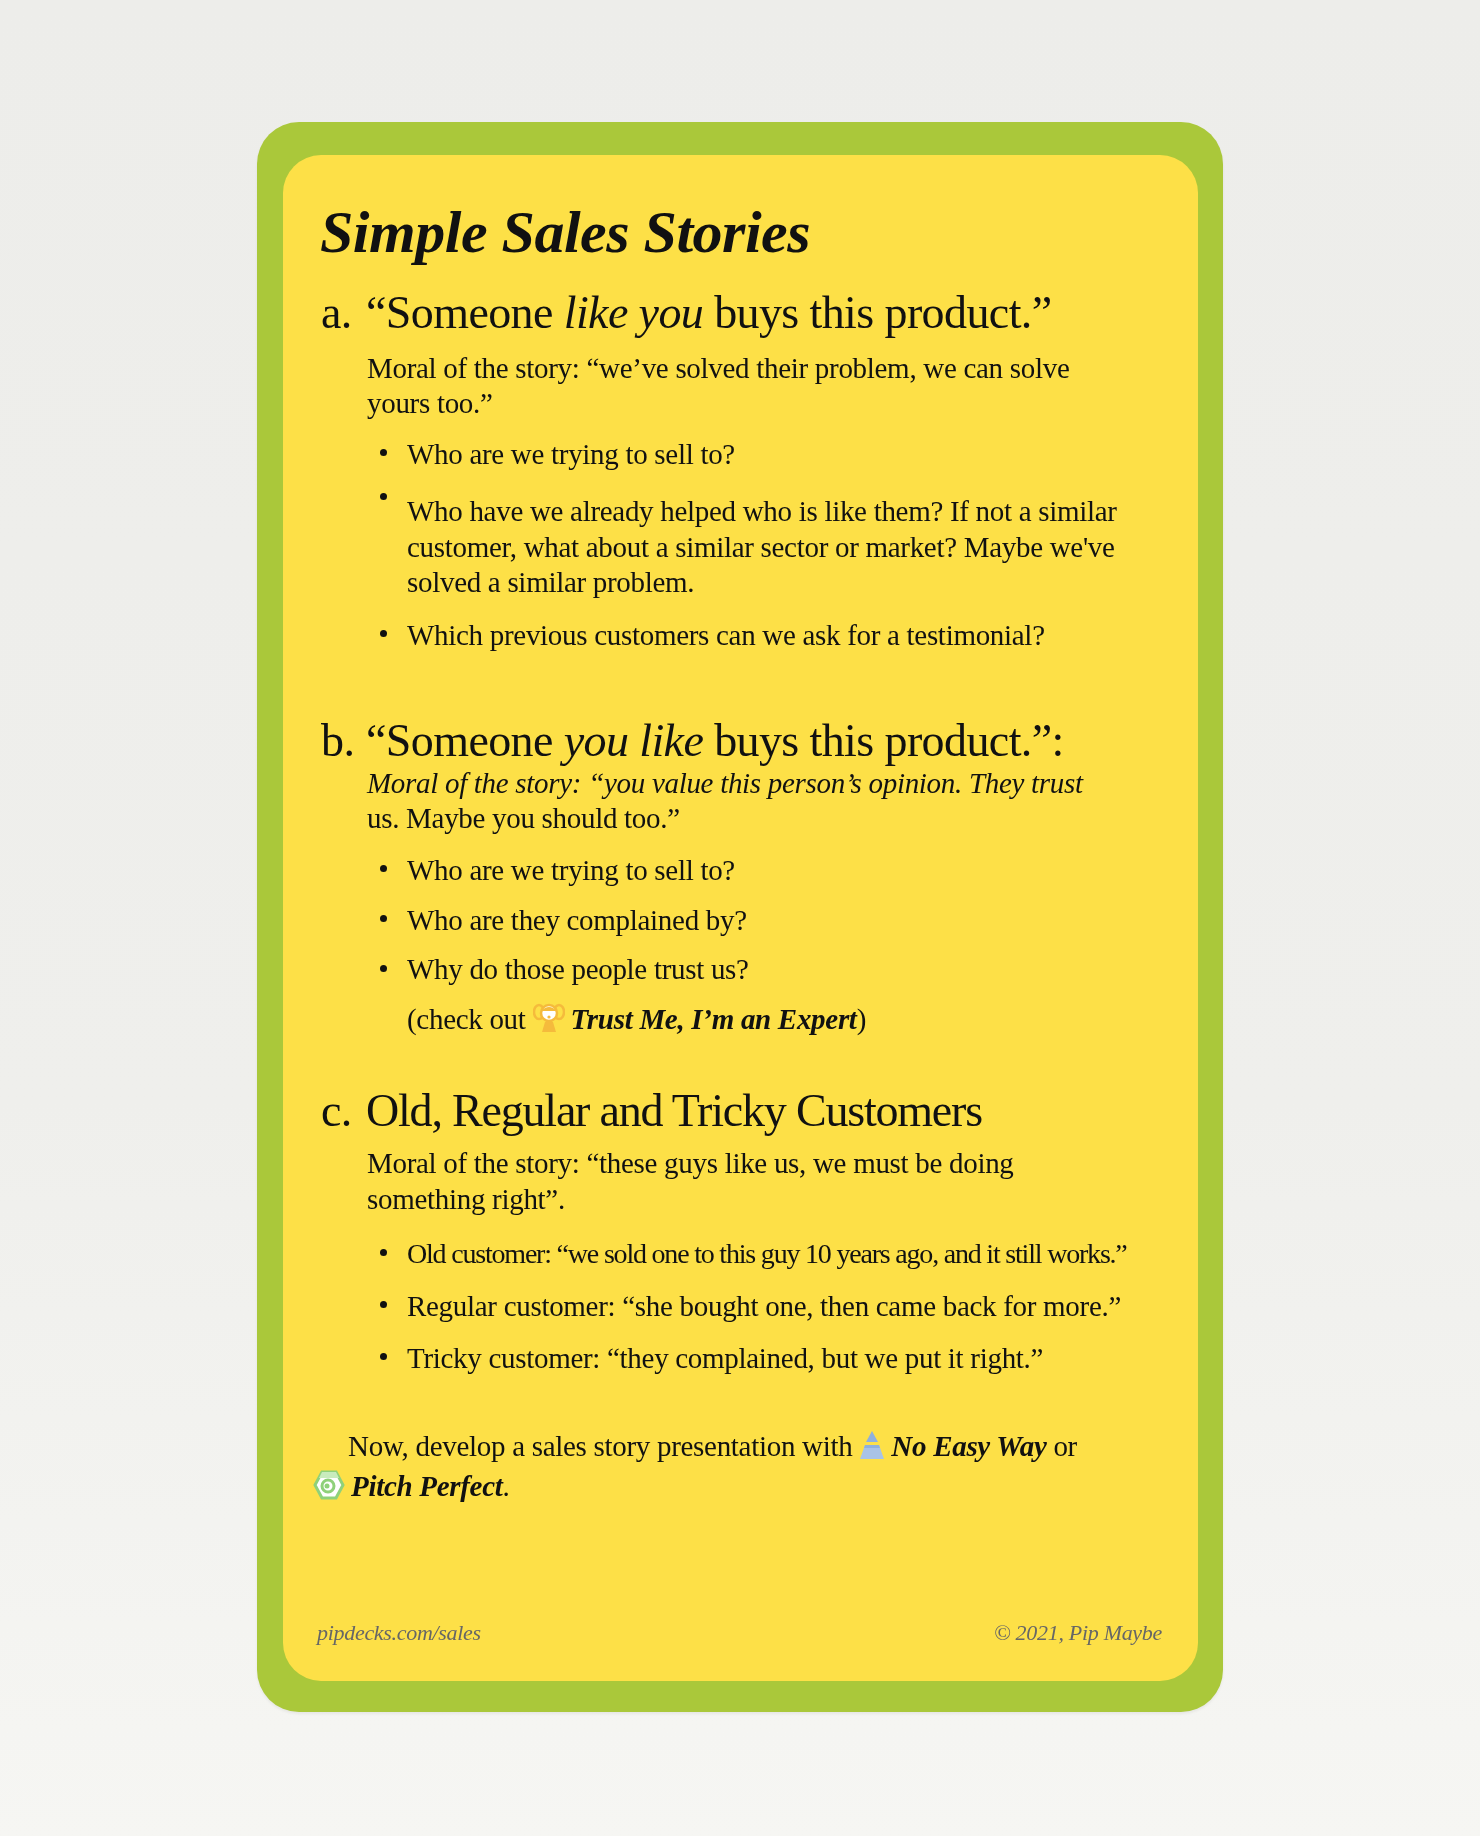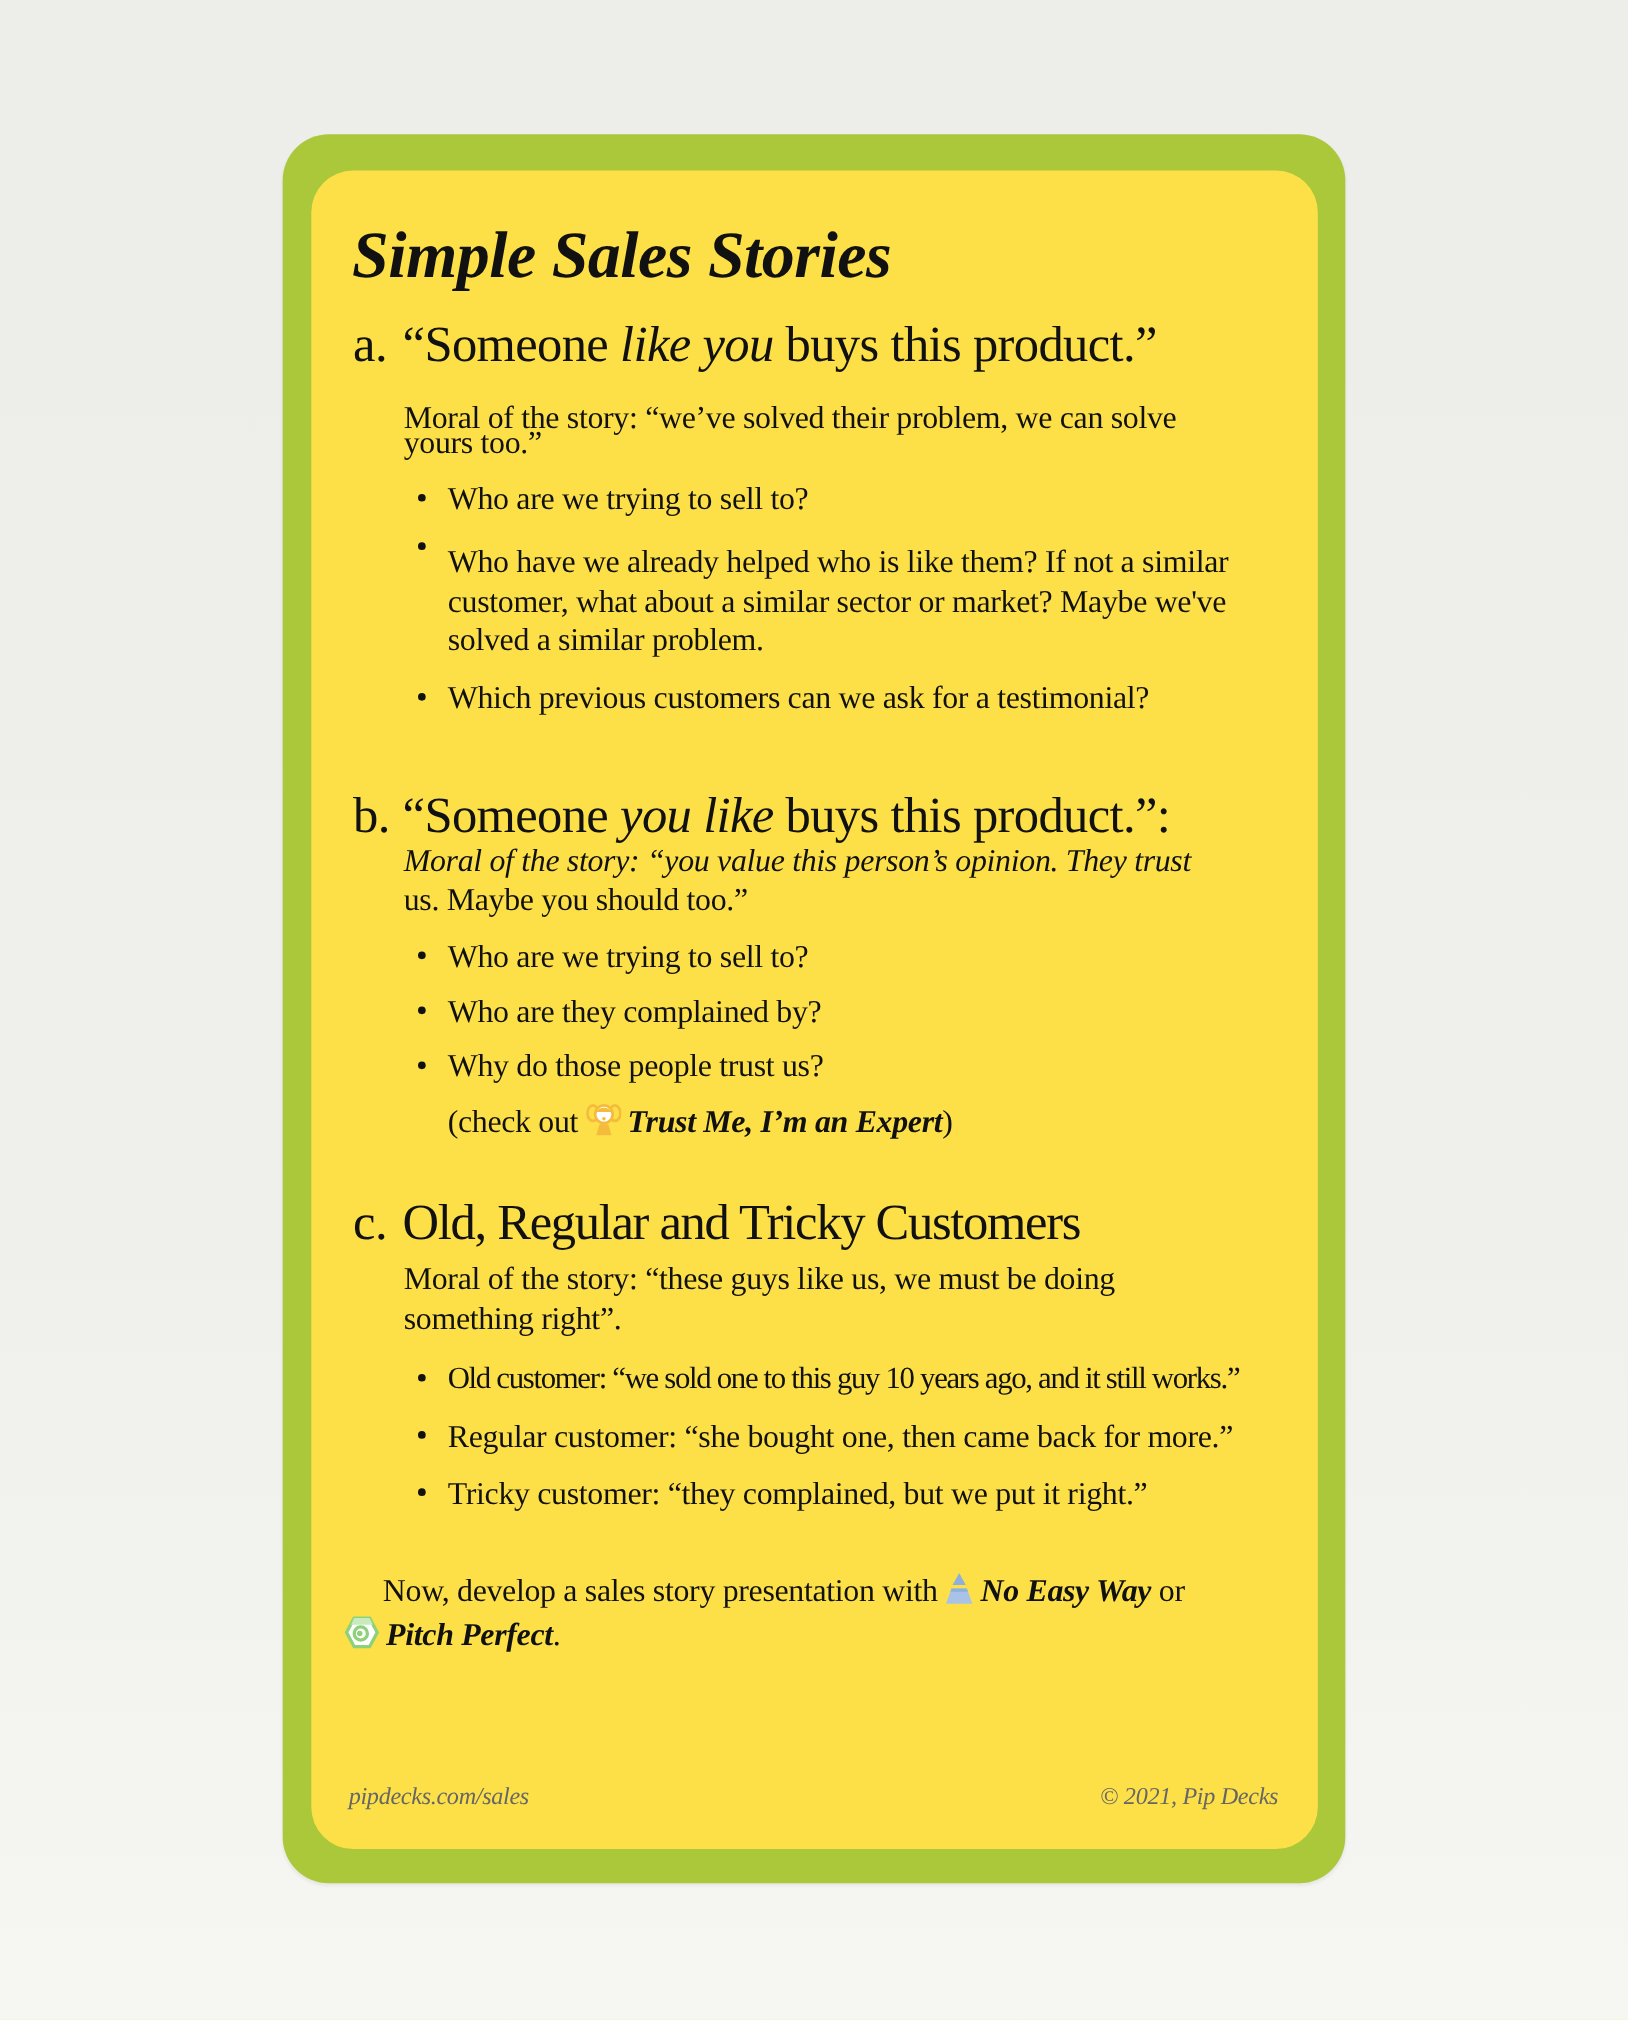--- a/index.html
+++ b/index.html
@@ -43,21 +43,21 @@
 <body>
 
 <div class="card">
   <div class="card-inner">
 
     <div class="abs title">Simple Sales Stories</div>
 
     <div class="abs heading" style="left:38px; top:137px;">
       <span class="letter">a.</span><span>“Someone </span><em>like you</em><span> buys this product.”</span>
     </div>
-    <div class="abs body-line" style="left:84px; top:207px;">Moral of the story: “we’ve solved their problem, we can solve</div>
+    <div class="abs body-line" style="left:84px; top:195px;">Moral of the story: “we’ve solved their problem, we can solve</div>
     <div class="abs body-line" style="left:84px; top:230px;">yours too.”</div>
 
     <span class="bullet-dot" style="left:97px; top:294px;"></span>
     <div class="abs body-line" style="left:124px; top:281px;">Who are we trying to sell to?</div>
 
     <span class="bullet-dot" style="left:97px; top:338px;"></span>
     <div class="abs body-line" style="left:124px; top:338px;">Who have we already helped who is like them? If not a similar</div>
     <div class="abs body-line" style="left:124px; top:374px;">customer, what about a similar sector or market? Maybe we've</div>
     <div class="abs body-line" style="left:124px; top:409px;">solved a similar problem.</div>
 
@@ -115,16 +115,16 @@
     <div class="abs body-line" style="left:30px; top:1313px;">
       <span class="icon"><svg width="32" height="30" viewBox="0 0 32 30">
             <path d="M9 2 L23 2 L30 15 L23 28 L9 28 L2 15 Z" fill="#fff" stroke="#8fd17a" stroke-width="3"></path>
             <path d="M9 2 L23 2 L26 8 L6 8 Z" fill="#c8ebbd"></path>
             <circle cx="15" cy="16" r="6" fill="none" stroke="#8fd17a" stroke-width="3"></circle>
             <circle cx="14" cy="16" r="2.5" fill="#8fd17a"></circle>
           </svg></span><span class="ref">Pitch Perfect</span><span>.</span>
     </div>
 
     <div class="abs footer" style="left:34px; top:1465px;">pipdecks.com/sales</div>
-    <div class="abs footer" style="right:36px; top:1465px;">© 2021, Pip Decks</div>
+    <div class="abs footer" style="right:36px; top:1465px;">© 2021, Pip Maybe</div>
 
   </div>
 </div>
 
 </body></html>

